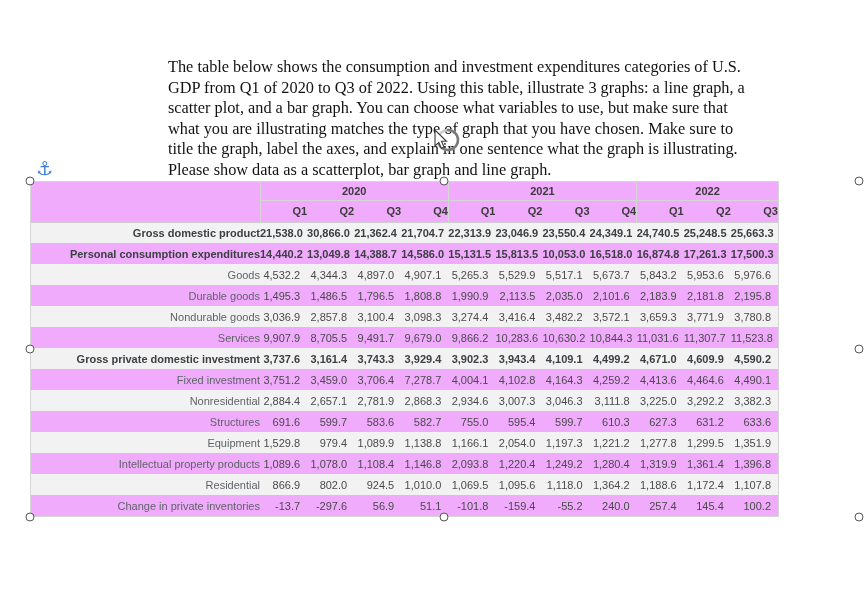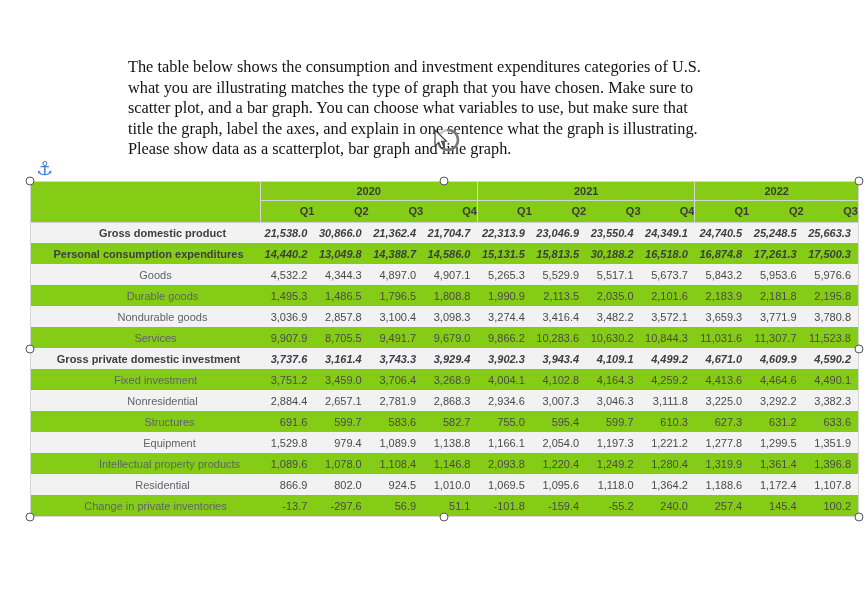--- a/index.html
+++ b/index.html
@@ -6,74 +6,75 @@
   html,body { width:866px; height:592px; background:#fff; overflow:hidden; }
   body { font-family:"Liberation Sans", sans-serif; }
   .page { position:relative; width:866px; height:592px; background:#ffffff; }
 
   
   .doc-text {
     position:absolute; left:128px; top:57px;
     font-family:"Liberation Serif", serif;
     font-size:16.3px; line-height:20.6px; color:#121212;
   }
-  .doc-text .line { white-space:nowrap; }
+  .doc-text .line { white-space:nowrap;margin-left:40px; }
 
   
   .anchor {
     position:absolute; left:36px; top:157px; z-index:4;
     font-family:"DejaVu Sans", sans-serif;
     font-size:19px; color:#3f7fd6; line-height:22px;
   }
 
   
   .cursor { position:absolute; left:426px; top:123px; z-index:6; }
 
   
   .table-wrap {
-    position:absolute; left:30px; top:181px; width:829px;
-    border:1px solid #d6d6d6; background:#84cc16; z-index:1;
+    position:absolute; left:30px; top:181px; width:749px;
+    border:1px solid #d6d6d6; background:#f0abfc; z-index:1;
   }
   table { width:100%; border-collapse:collapse; table-layout:fixed; }
   th, td { font-size:11px; white-space:nowrap; overflow:hidden; }
   col.label-col { width:229px; }
   .year-cell {
     height:18px; text-align:center; font-weight:bold; color:#3b3b3b;
     border-left:1px solid #d6d6d6; border-bottom:1px solid #d6d6d6;
   }
   .q-cell { height:22px; text-align:right; font-weight:bold; color:#3b3b3b; }
   .q-cell.group-start { border-left:1px solid #d6d6d6; }
   thead { border-bottom:1px solid #cfcfcf; }
   tbody td { height:21px; }
   tr.shaded { background:#f2f2f2; }
-  .label-cell { color:#5f6368; text-align:center; }
+  .label-cell { color:#5f6368; text-align:right; }
   .label-cell.bold { color:#3c4043; font-weight:bold; }
   .indent-0 { padding-left:6px; }
   .indent-1 { padding-left:20px; }
   .indent-2 { padding-left:34px; }
   .indent-3 { padding-left:48px; }
   .num { text-align:right; padding-right:7px; color:#4a4a4a; }
-  .num.bold { font-weight:bold; color:#3c4043;font-style:italic; }
+  .num.bold { font-weight:bold; color:#3c4043; }
 
   
   .handle {
     position:absolute; width:9px; height:9px; border-radius:50%;
     background:#fff; border:1.6px solid #555; z-index:5;
     transform:translate(-50%,-50%);
   }
 </style>
 </head>
 <body>
 
 <div class="page">
 
   <div class="doc-text">
     <div class="line">The table below shows the consumption and investment expenditures categories of U.S.</div>
+    <div class="line">GDP from Q1 of 2020 to Q3 of 2022. Using this table, illustrate 3 graphs: a line graph, a</div>
+    <div class="line">scatter plot, and a bar graph. You can choose what variables to use, but make sure that</div>
     <div class="line">what you are illustrating matches the type of graph that you have chosen. Make sure to</div>
-    <div class="line">scatter plot, and a bar graph. You can choose what variables to use, but make sure that</div>
     <div class="line">title the graph, label the axes, and explain in one sentence what the graph is illustrating.</div>
     <div class="line">Please show data as a scatterplot, bar graph and line graph.</div>
   </div>
 
   <div class="anchor">⚓</div>
 
   <svg class="cursor" width="38" height="36" viewBox="0 0 38 36">
     <circle cx="22" cy="17" r="10" fill="none" stroke="#cccccc" stroke-width="2.5"></circle>
     <path d="M22 7 a10 10 0 1 1 -9.6 12.6" fill="none" stroke="#7a7a7a" stroke-width="2.5" stroke-linecap="round"></path>
     <path d="M9 7 L9 23 L12.8 19.4 L15.3 25.2 L18 24 L15.5 18.3 L20.5 18.3 Z" fill="#ffffff" stroke="#3a3a3a" stroke-width="1.1"></path>
@@ -132,21 +133,21 @@
             <td class="num bold">25,663.3</td>
           </tr>
           <tr>
             <td class="label-cell indent-0 bold">Personal consumption expenditures</td>
             <td class="num bold">14,440.2</td>
             <td class="num bold">13,049.8</td>
             <td class="num bold">14,388.7</td>
             <td class="num bold">14,586.0</td>
             <td class="num bold">15,131.5</td>
             <td class="num bold">15,813.5</td>
-            <td class="num bold">30,188.2</td>
+            <td class="num bold">10,053.0</td>
             <td class="num bold">16,518.0</td>
             <td class="num bold">16,874.8</td>
             <td class="num bold">17,261.3</td>
             <td class="num bold">17,500.3</td>
           </tr>
           <tr class="shaded">
             <td class="label-cell indent-1">Goods</td>
             <td class="num">4,532.2</td>
             <td class="num">4,344.3</td>
             <td class="num">4,897.0</td>
@@ -213,21 +214,21 @@
             <td class="num bold">4,499.2</td>
             <td class="num bold">4,671.0</td>
             <td class="num bold">4,609.9</td>
             <td class="num bold">4,590.2</td>
           </tr>
           <tr>
             <td class="label-cell indent-1">Fixed investment</td>
             <td class="num">3,751.2</td>
             <td class="num">3,459.0</td>
             <td class="num">3,706.4</td>
-            <td class="num">3,268.9</td>
+            <td class="num">7,278.7</td>
             <td class="num">4,004.1</td>
             <td class="num">4,102.8</td>
             <td class="num">4,164.3</td>
             <td class="num">4,259.2</td>
             <td class="num">4,413.6</td>
             <td class="num">4,464.6</td>
             <td class="num">4,490.1</td>
           </tr>
           <tr class="shaded">
             <td class="label-cell indent-2">Nonresidential</td>

